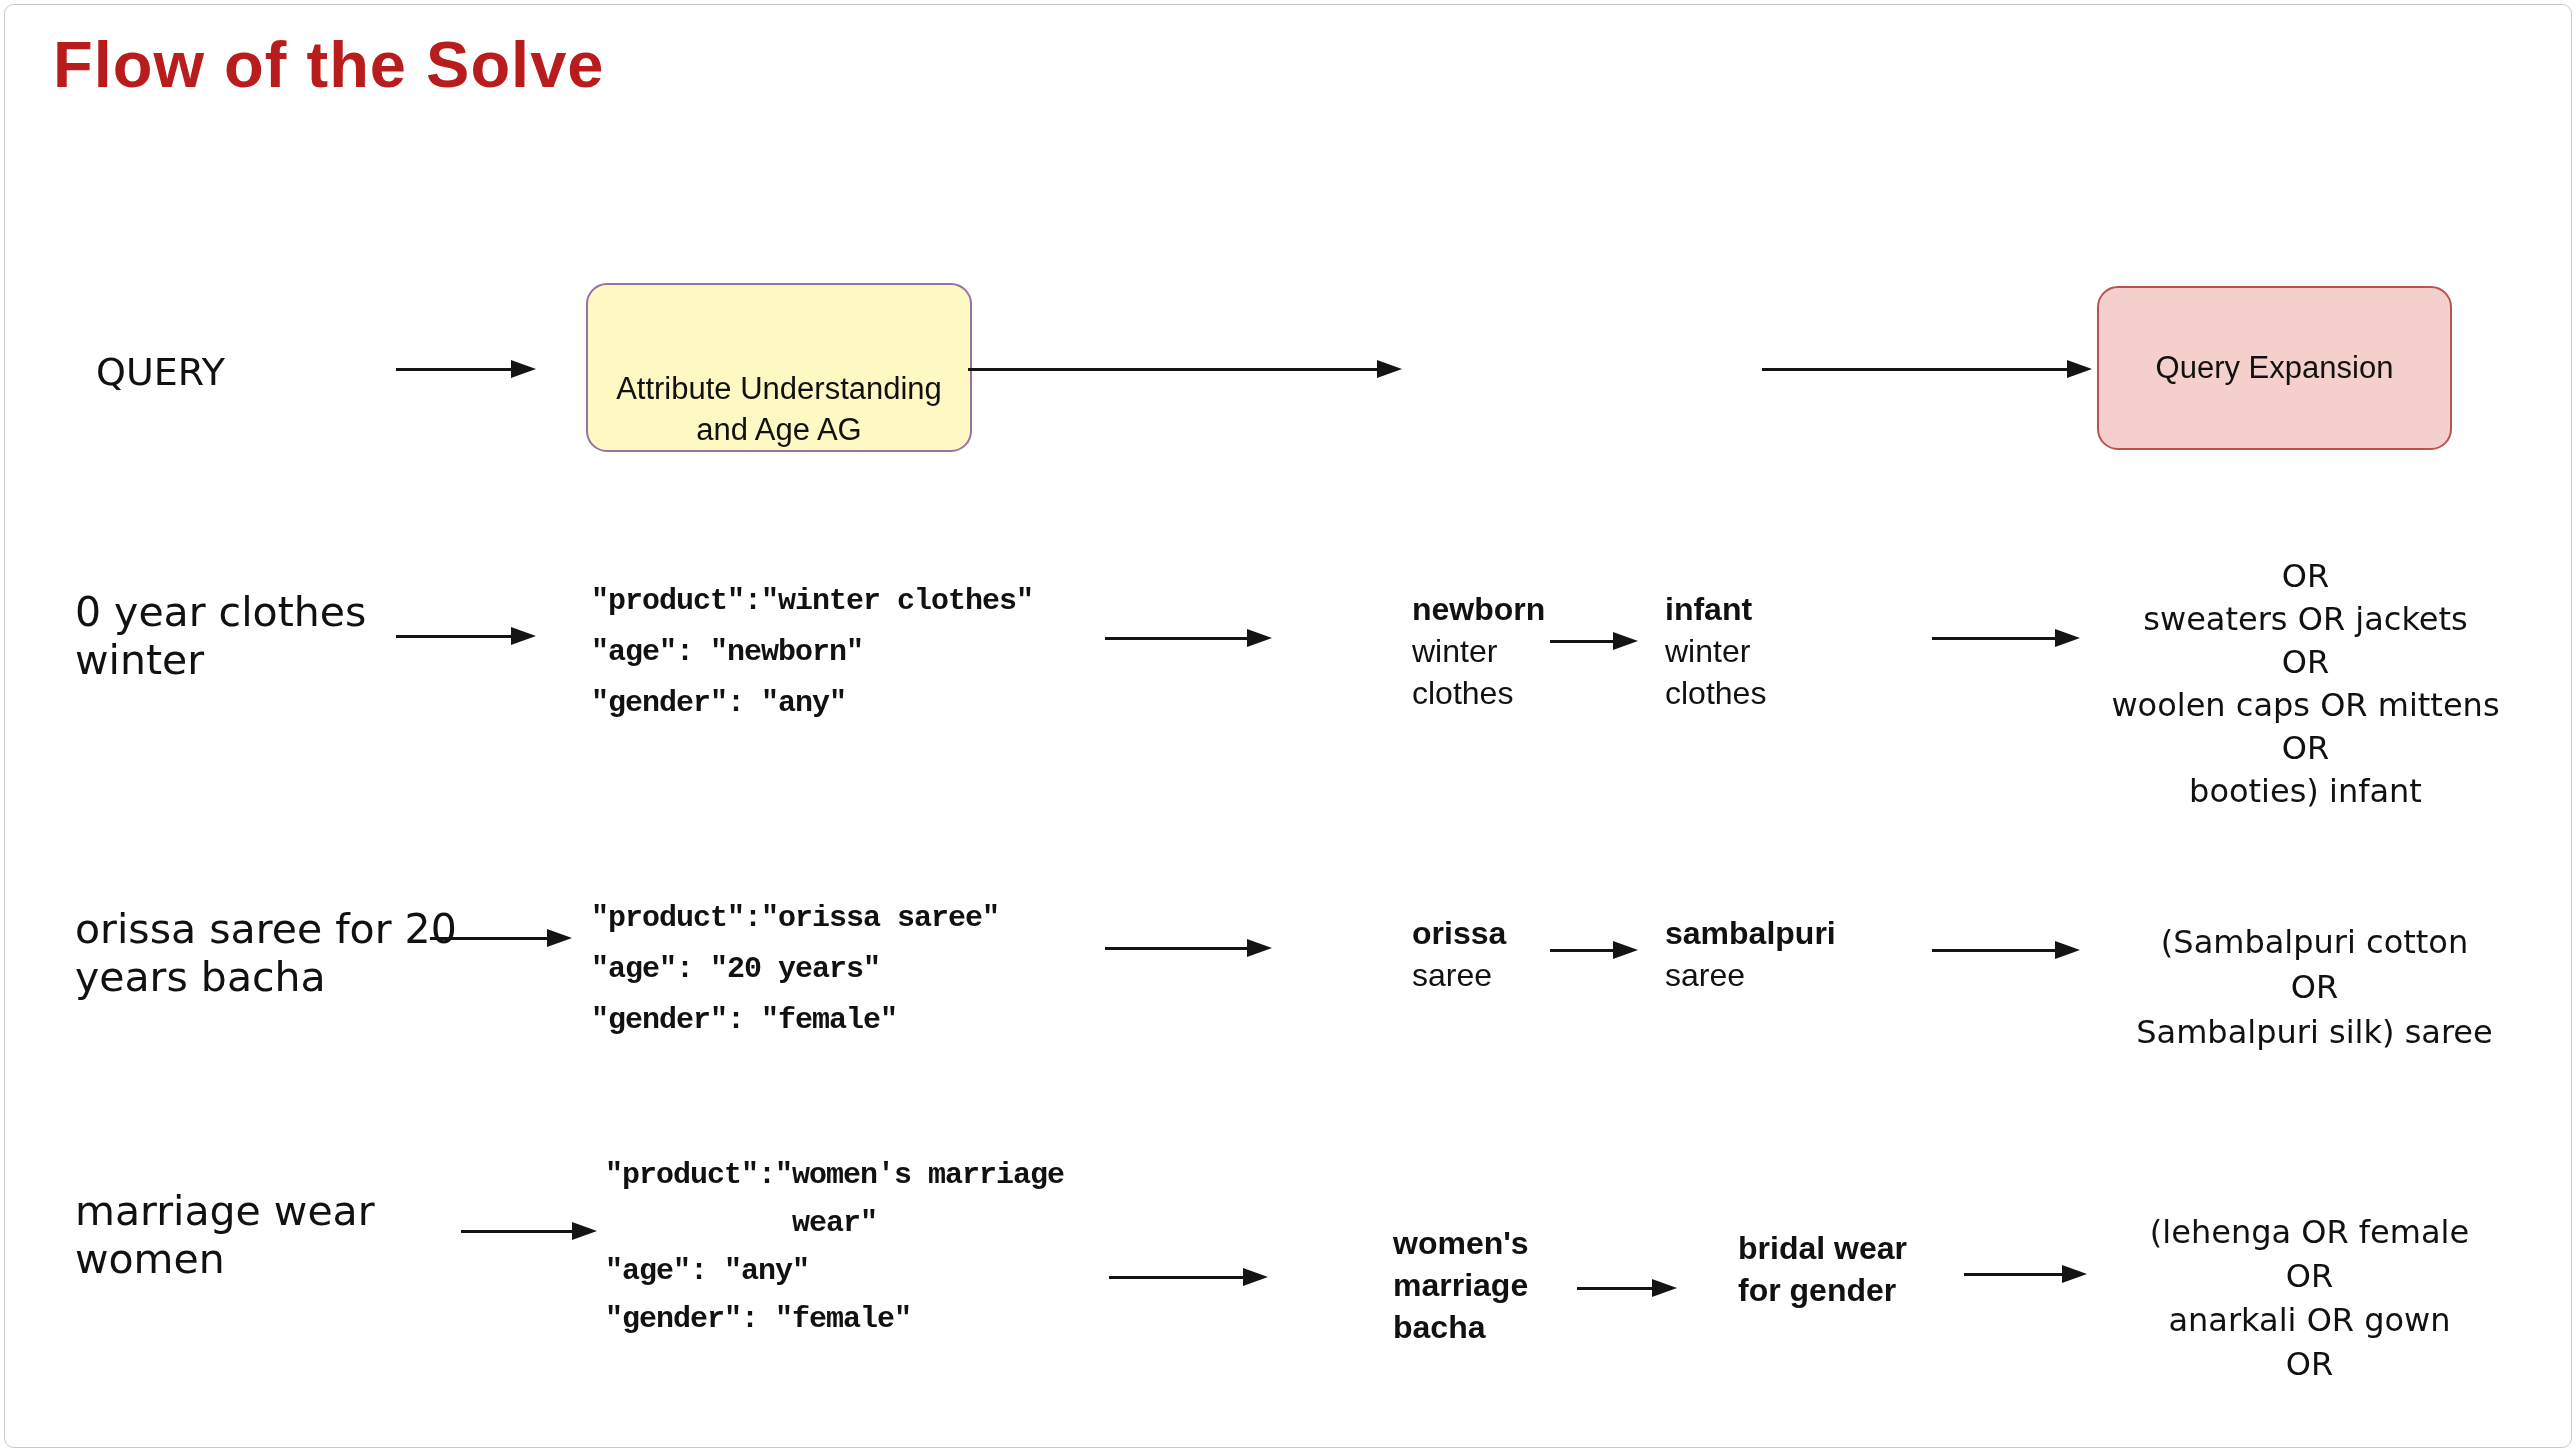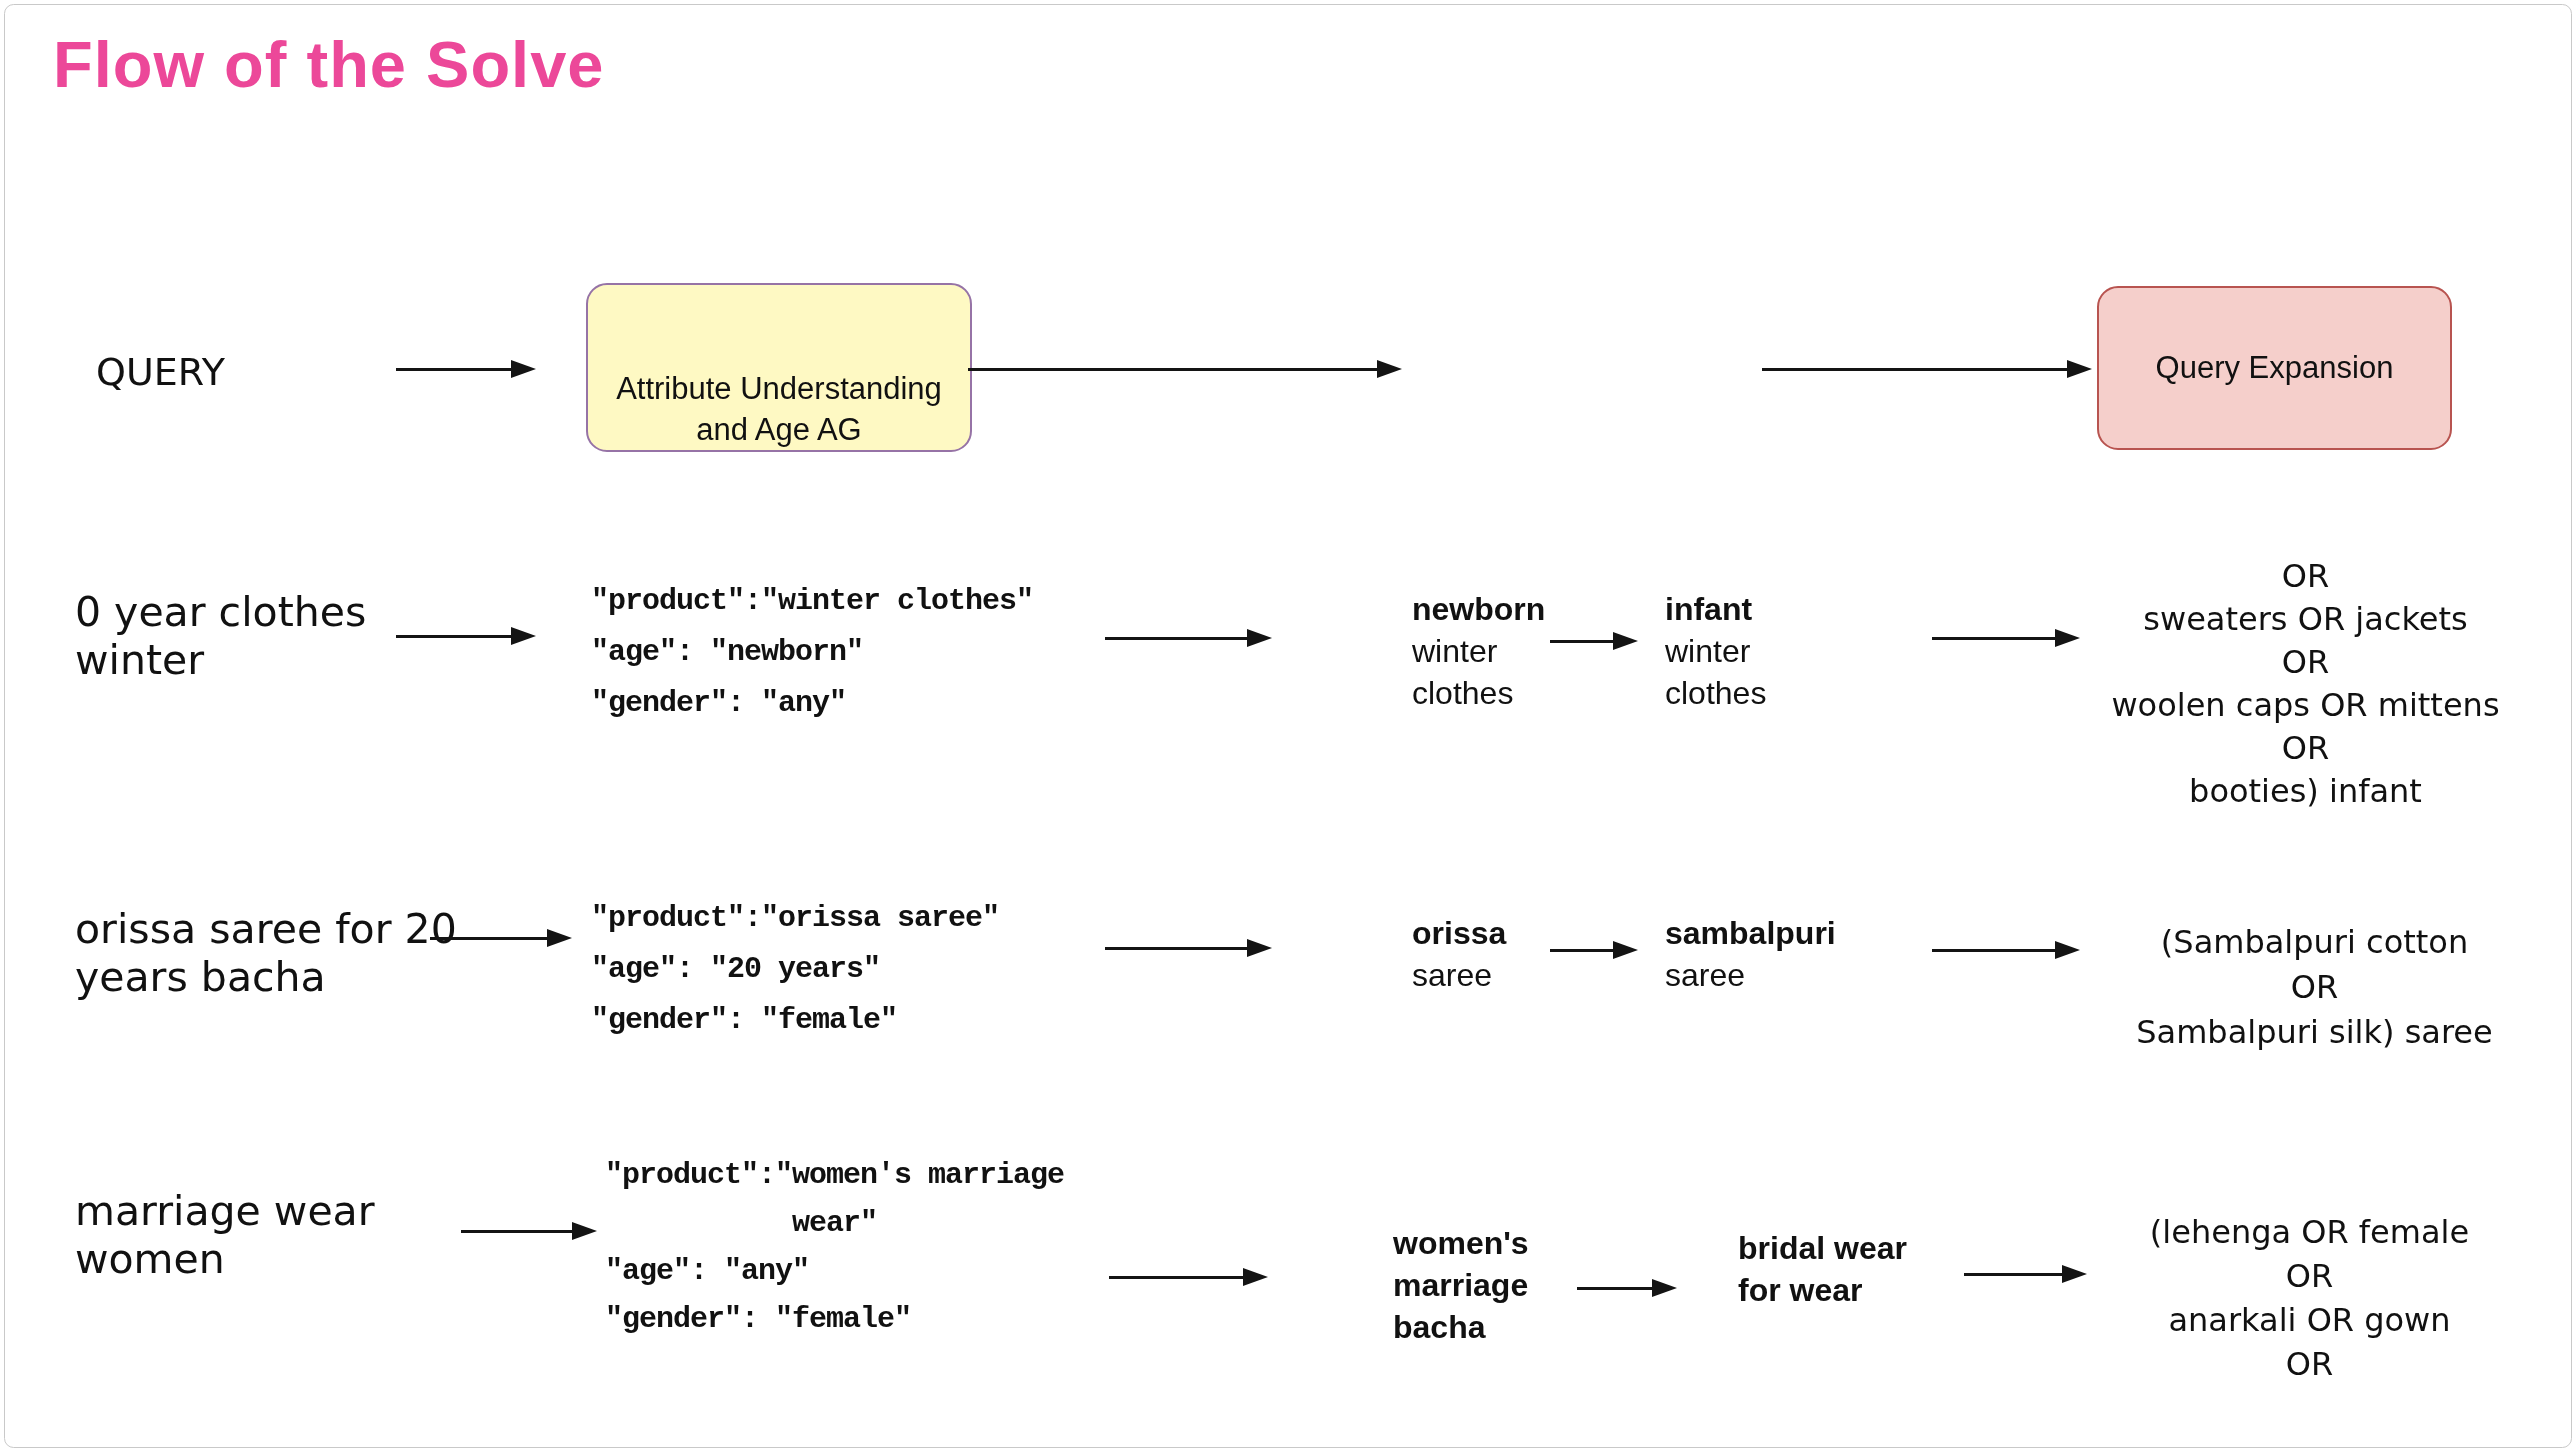--- a/index.html
+++ b/index.html
@@ -13,21 +13,21 @@
   }
   .slide-border{
     position:absolute;inset:3.8px;
     border:1.9px solid #c9c9c9;
     border-radius:9.6px;
     pointer-events:none;
   }
   .title{
     position:absolute;left:53px;top:27px;
     font-size:65px;font-weight:bold;
-    color:#ec4899;
+    color:#b91c1c;
     font-family:"Liberation Sans",sans-serif;
     letter-spacing:1px;
   }
   
   .hand{font-family:cursive,"DejaVu Sans",sans-serif;}
   
   .mono{
     font-family:"Liberation Mono","DejaVu Sans Mono",monospace;
     font-weight:bold;font-size:30px;letter-spacing:-1px;
   }
@@ -180,21 +180,21 @@
   <div class="term" style="left:1393px;top:1222px;">
     <div class="b">women's</div>
     <div class="b">marriage</div>
     <div class="b">bacha</div>
   </div>
 
   <div class="arrow" style="left:1577px;top:1287px;width:77px;"></div>
 
   <div class="term" style="left:1692px;top:1227px;margin-left:46px;">
     <div class="b">bridal wear</div>
-    <div class="b">for wear</div>
+    <div class="b">for gender</div>
   </div>
 
   <div class="arrow" style="left:1964px;top:1273px;width:100px;"></div>
 
   <div class="expansion hand" style="left:2103px;top:1210px;width:413px;line-height:44px;">
     <div>(lehenga OR female</div>
     <div>OR</div>
     <div>anarkali OR gown</div>
     <div>OR</div>
   </div>

